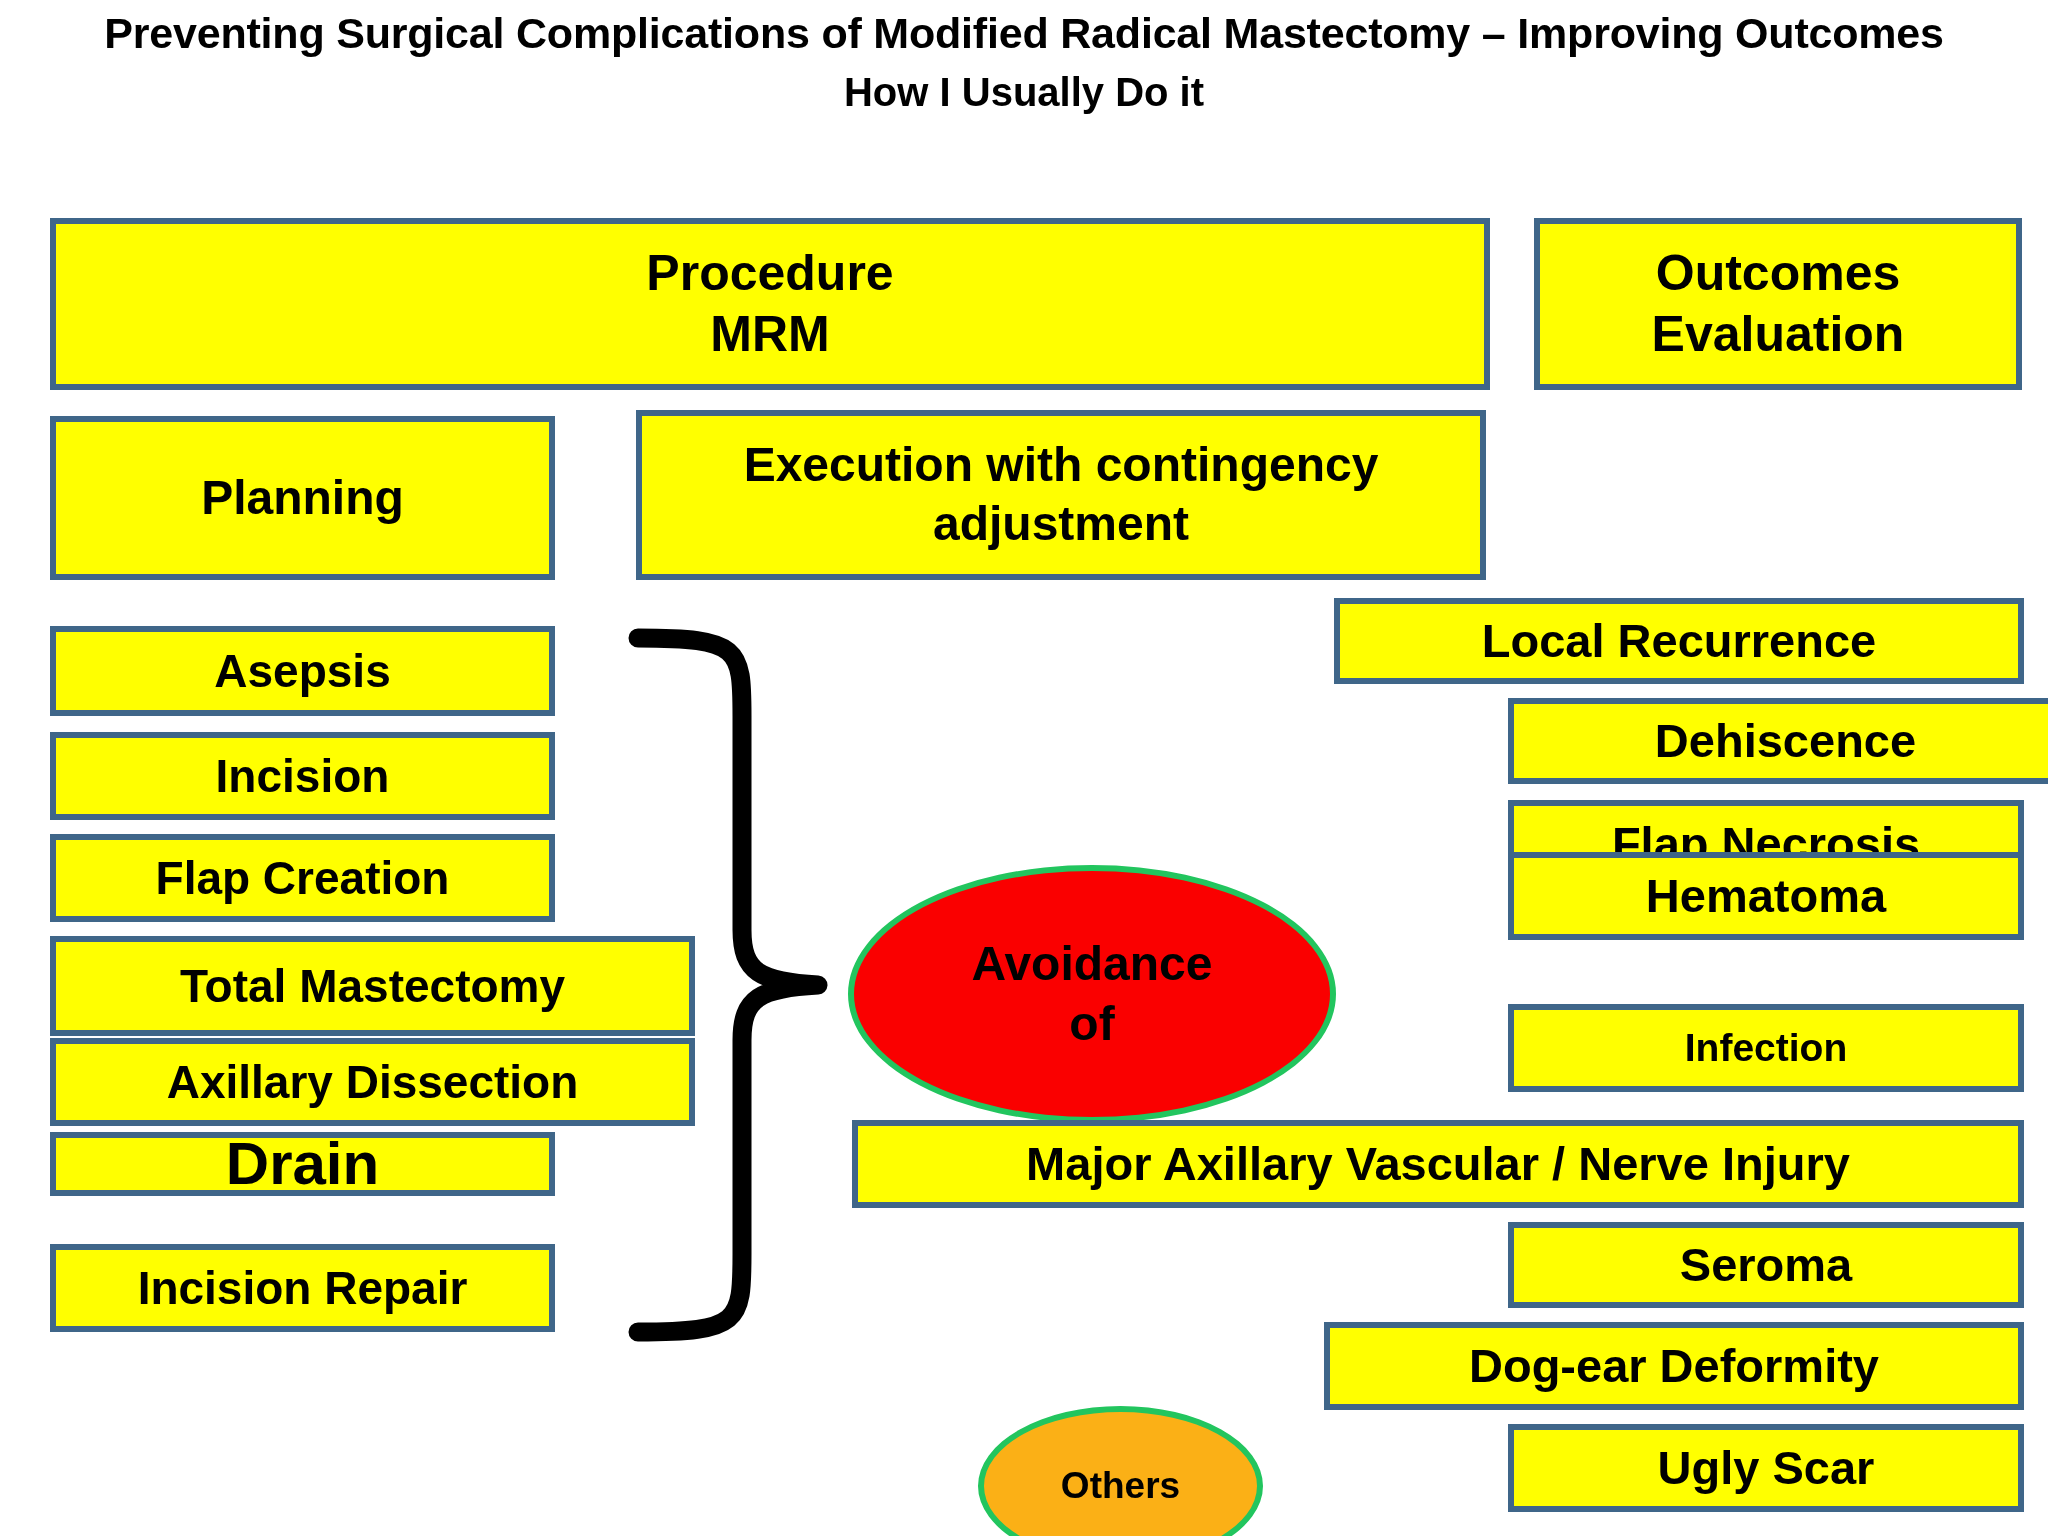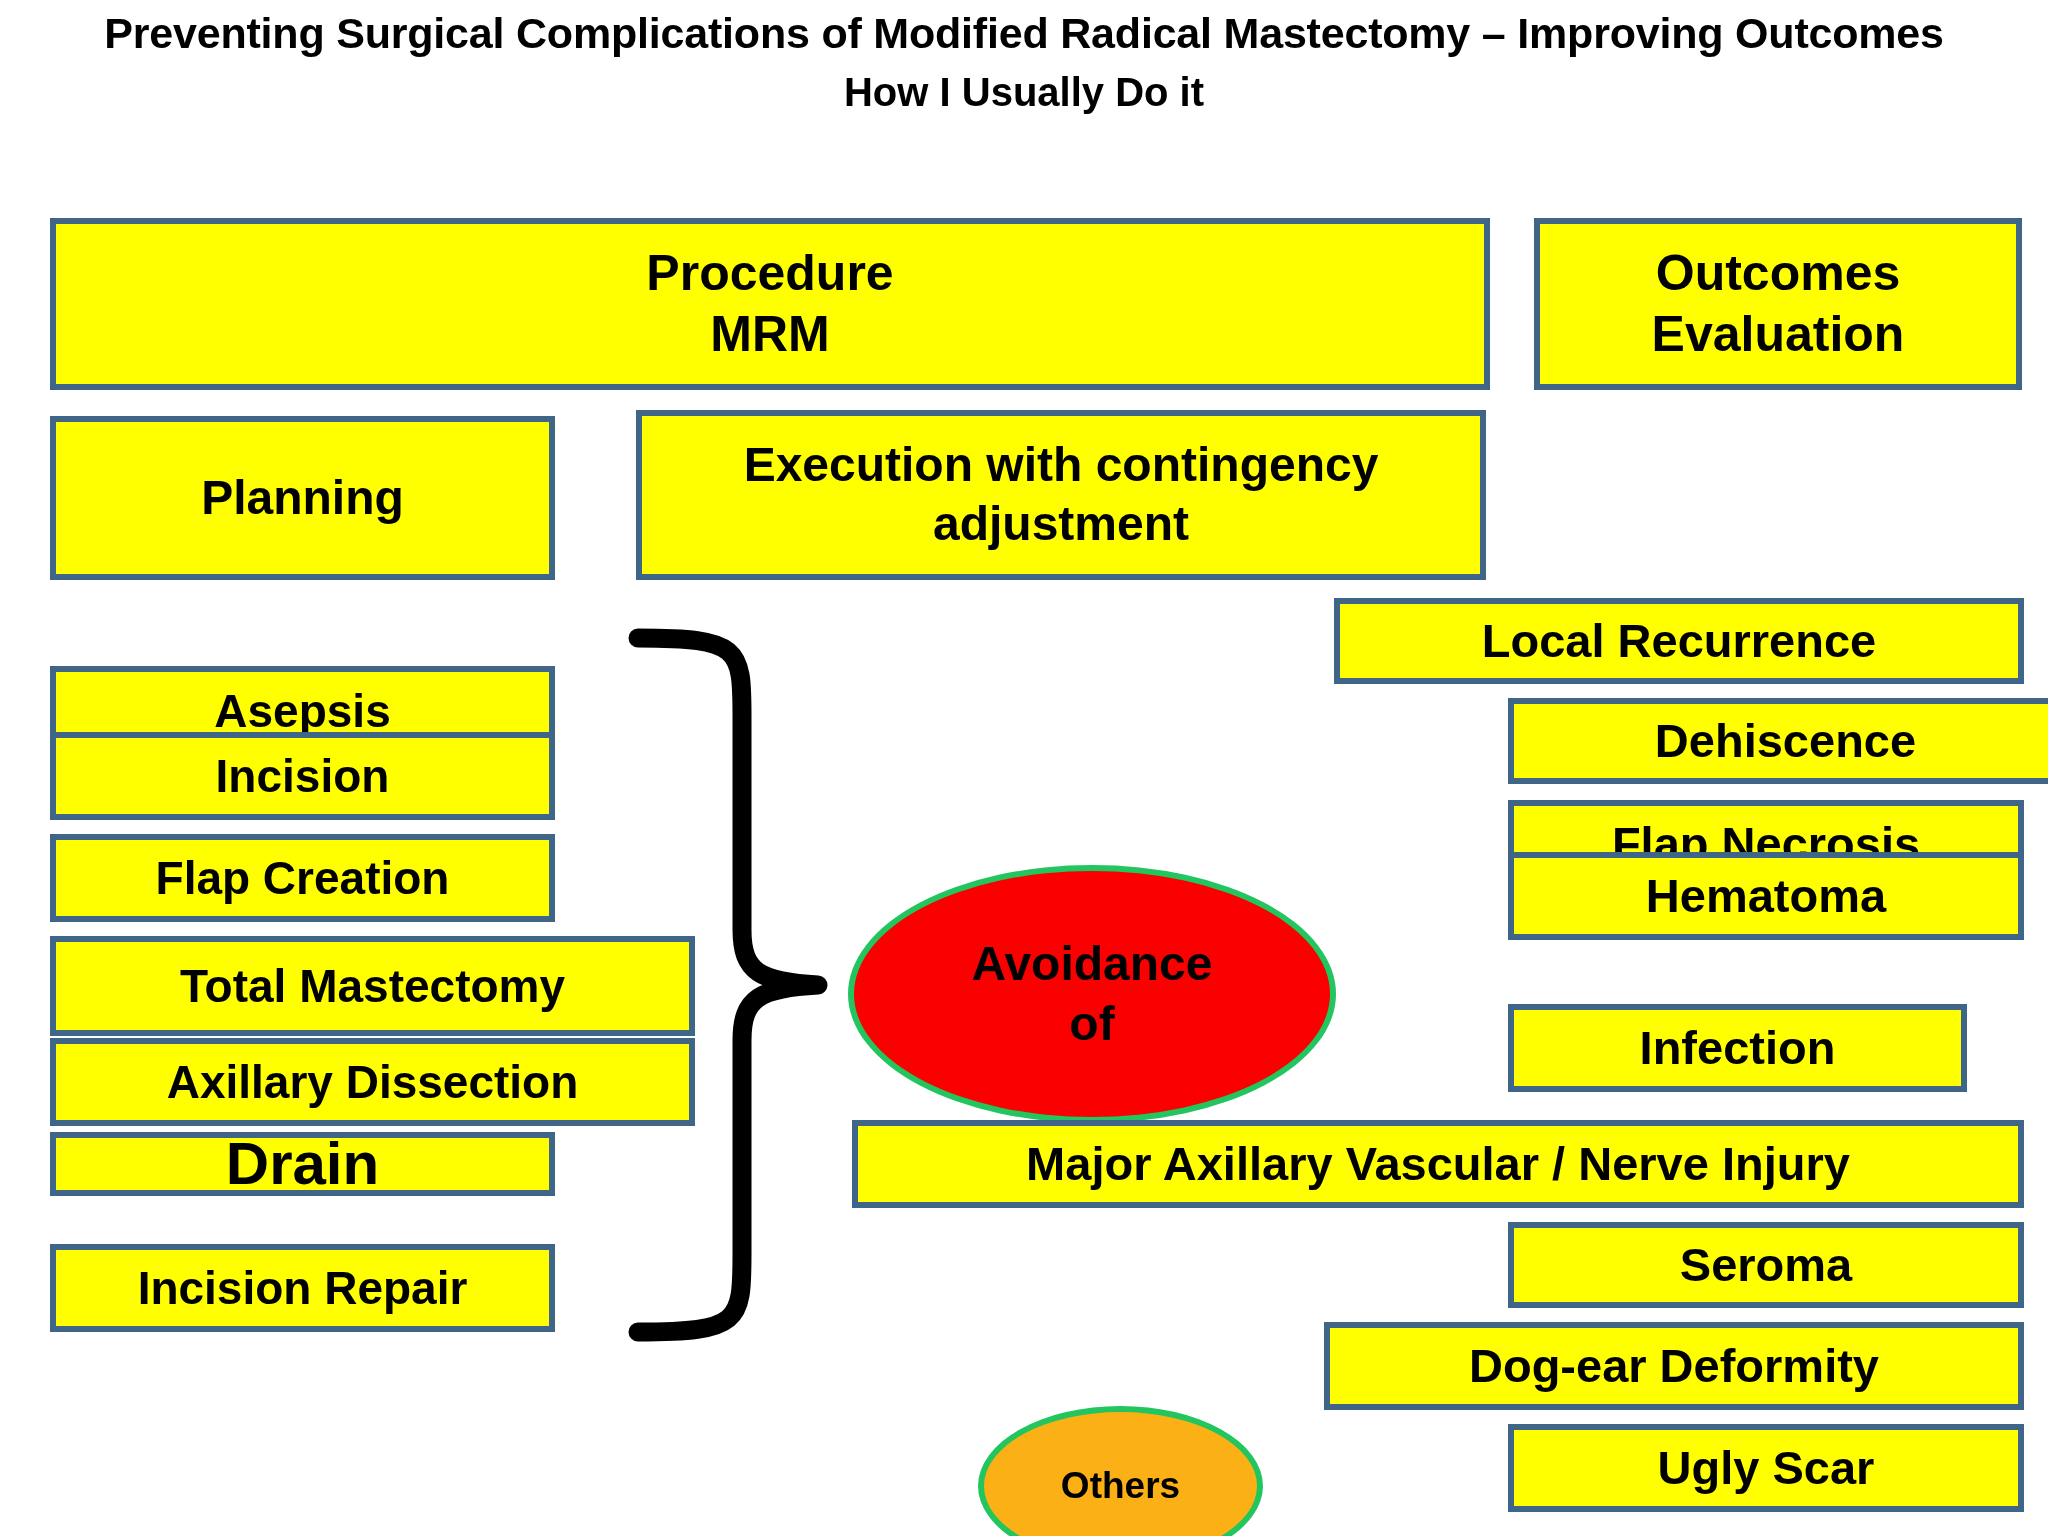--- a/index.html
+++ b/index.html
@@ -101,21 +101,21 @@
 
   <div class="node" style="left:50px; top:416px; width:505px; height:164px; font-size:48px;">
     <span class="txt">Planning</span>
   </div>
 
   <div class="node" style="left:636px; top:410px; width:850px; height:170px; font-size:48px; flex-direction:column;">
     <span class="txt">Execution with contingency</span>
     <span class="txt">adjustment</span>
   </div>
 
-  <div class="node" style="left:50px; top:666px; width:505px; height:90px; font-size:46px;">
+  <div class="node" style="left:50px; top:626px; width:505px; height:90px; font-size:46px;">
     <span class="txt">Asepsis</span>
   </div>
 
   <div class="node" style="left:50px; top:732px; width:505px; height:88px; font-size:46px;">
     <span class="txt">Incision</span>
   </div>
 
   <div class="node" style="left:50px; top:834px; width:505px; height:88px; font-size:46px;">
     <span class="txt">Flap Creation</span>
   </div>
@@ -164,21 +164,21 @@
   </div>
 
   <div class="node" style="left:1508px; top:800px; width:516px; height:88px; font-size:47px;">
     <span class="txt">Flap Necrosis</span>
   </div>
 
   <div class="node" style="left:1508px; top:852px; width:516px; height:88px; font-size:47px;">
     <span class="txt">Hematoma</span>
   </div>
 
-  <div class="node" style="left:1508px; top:1004px; width:459px; height:88px; font-size:47px;">
+  <div class="node" style="left:1508px; top:1004px; width:516px; height:88px; font-size:39px;">
     <span class="txt">Infection</span>
   </div>
 
   <div class="node" style="left:852px; top:1120px; width:1172px; height:88px; font-size:47px;">
     <span class="txt">Major Axillary Vascular / Nerve Injury</span>
   </div>
 
   <div class="node" style="left:1508px; top:1222px; width:516px; height:86px; font-size:47px;">
     <span class="txt">Seroma</span>
   </div>

